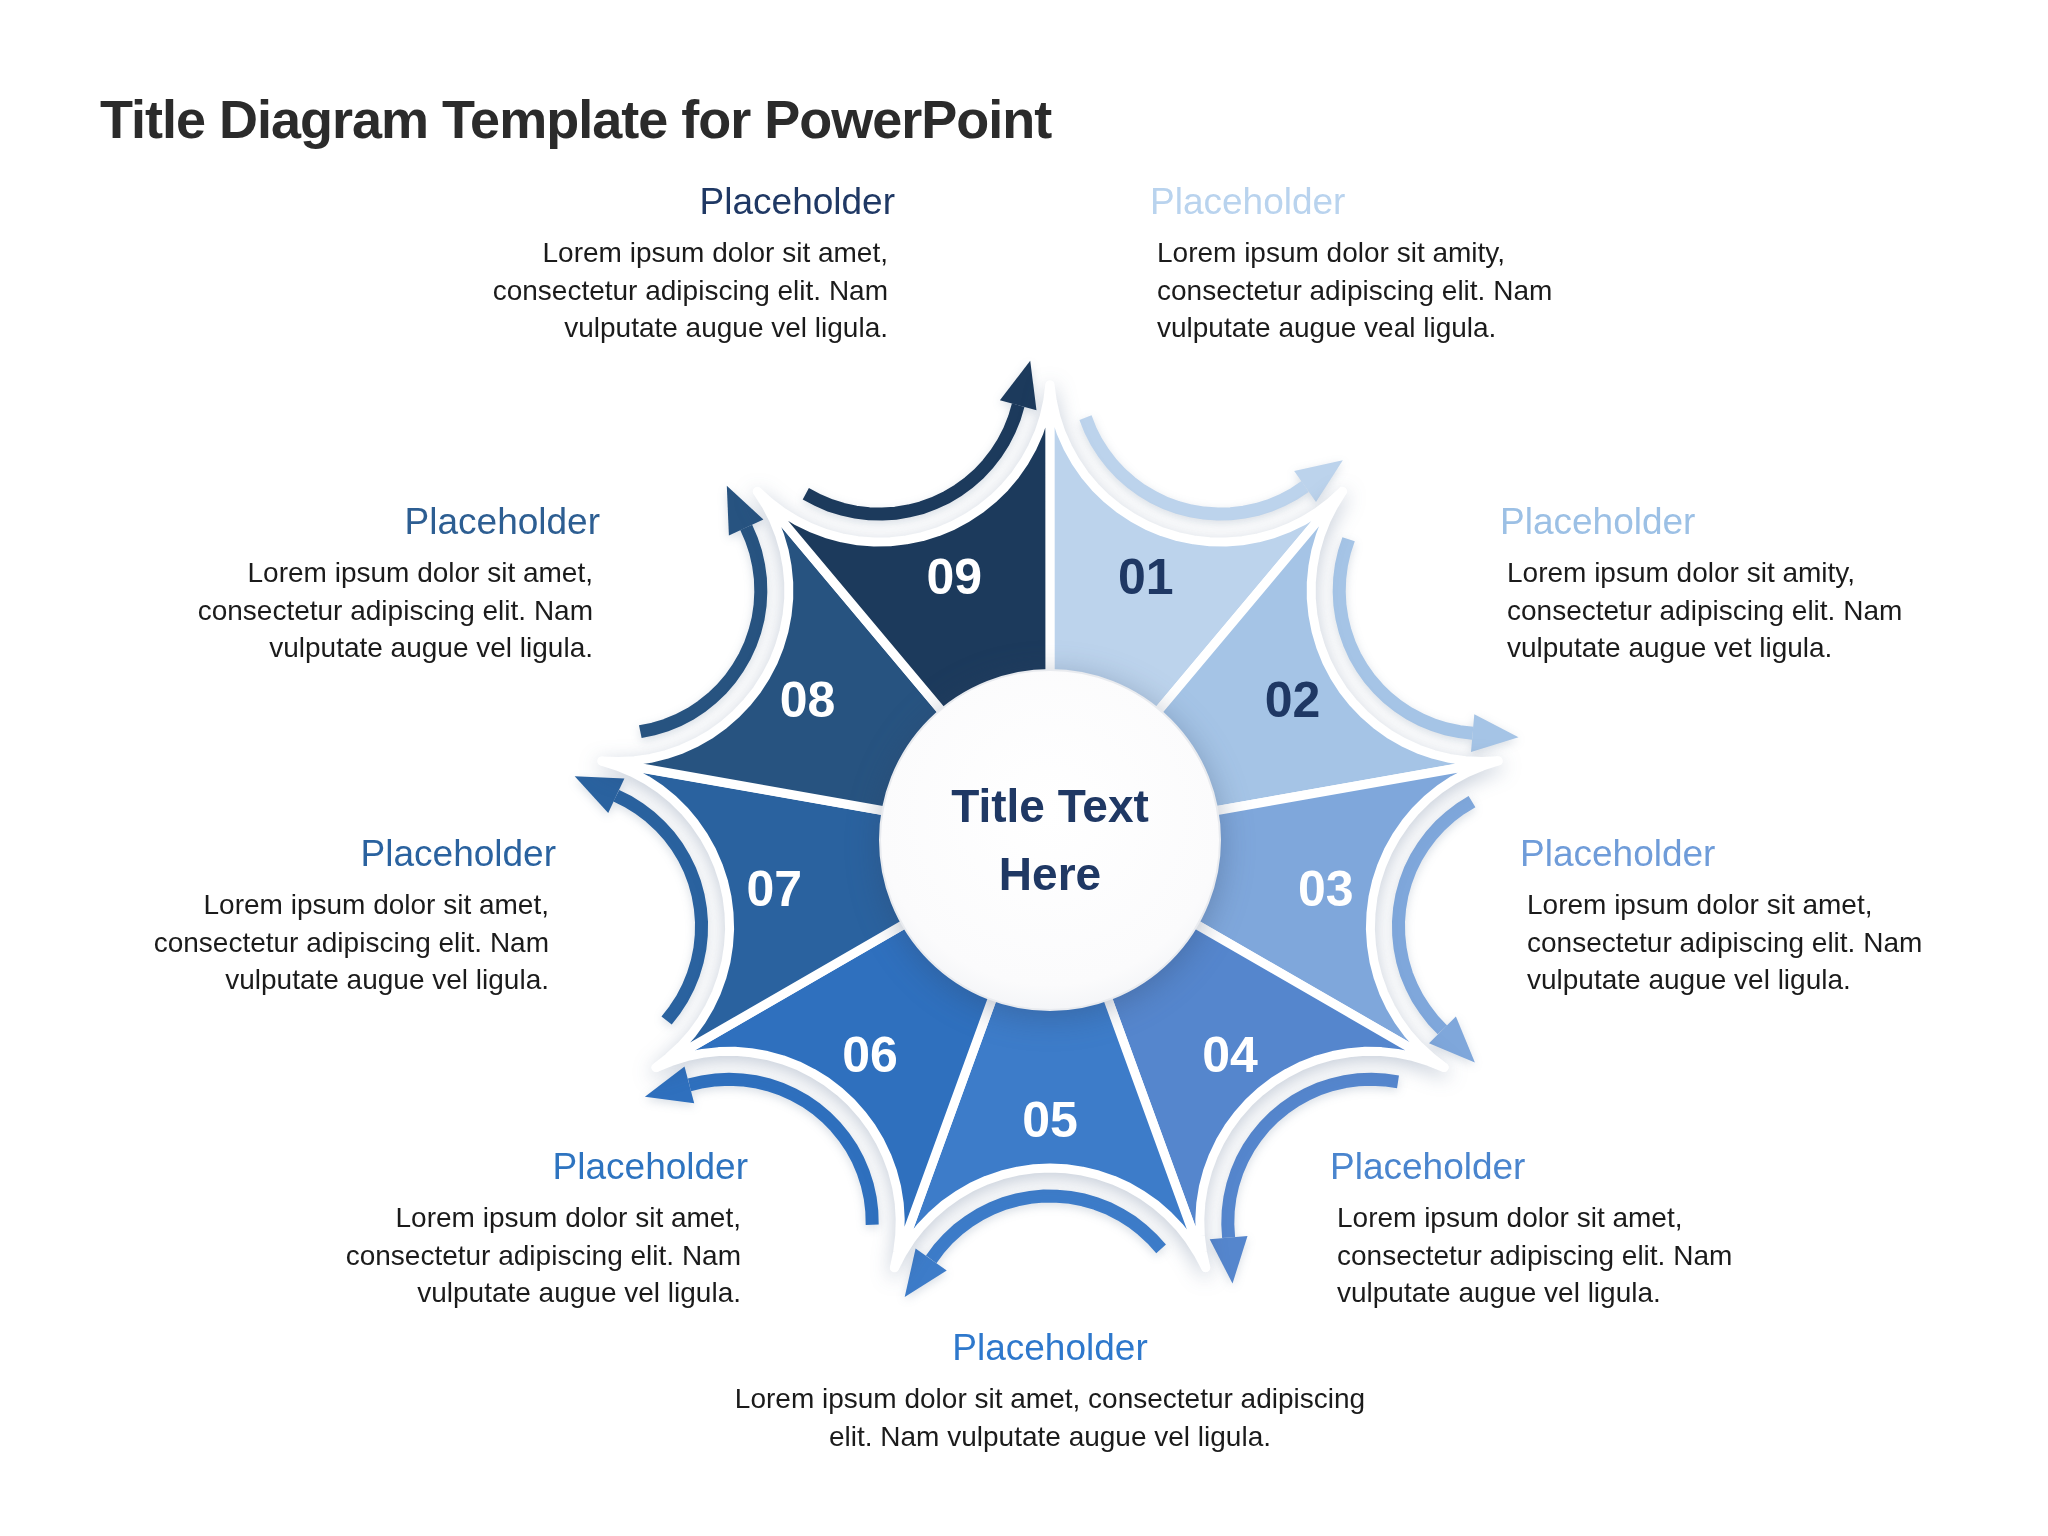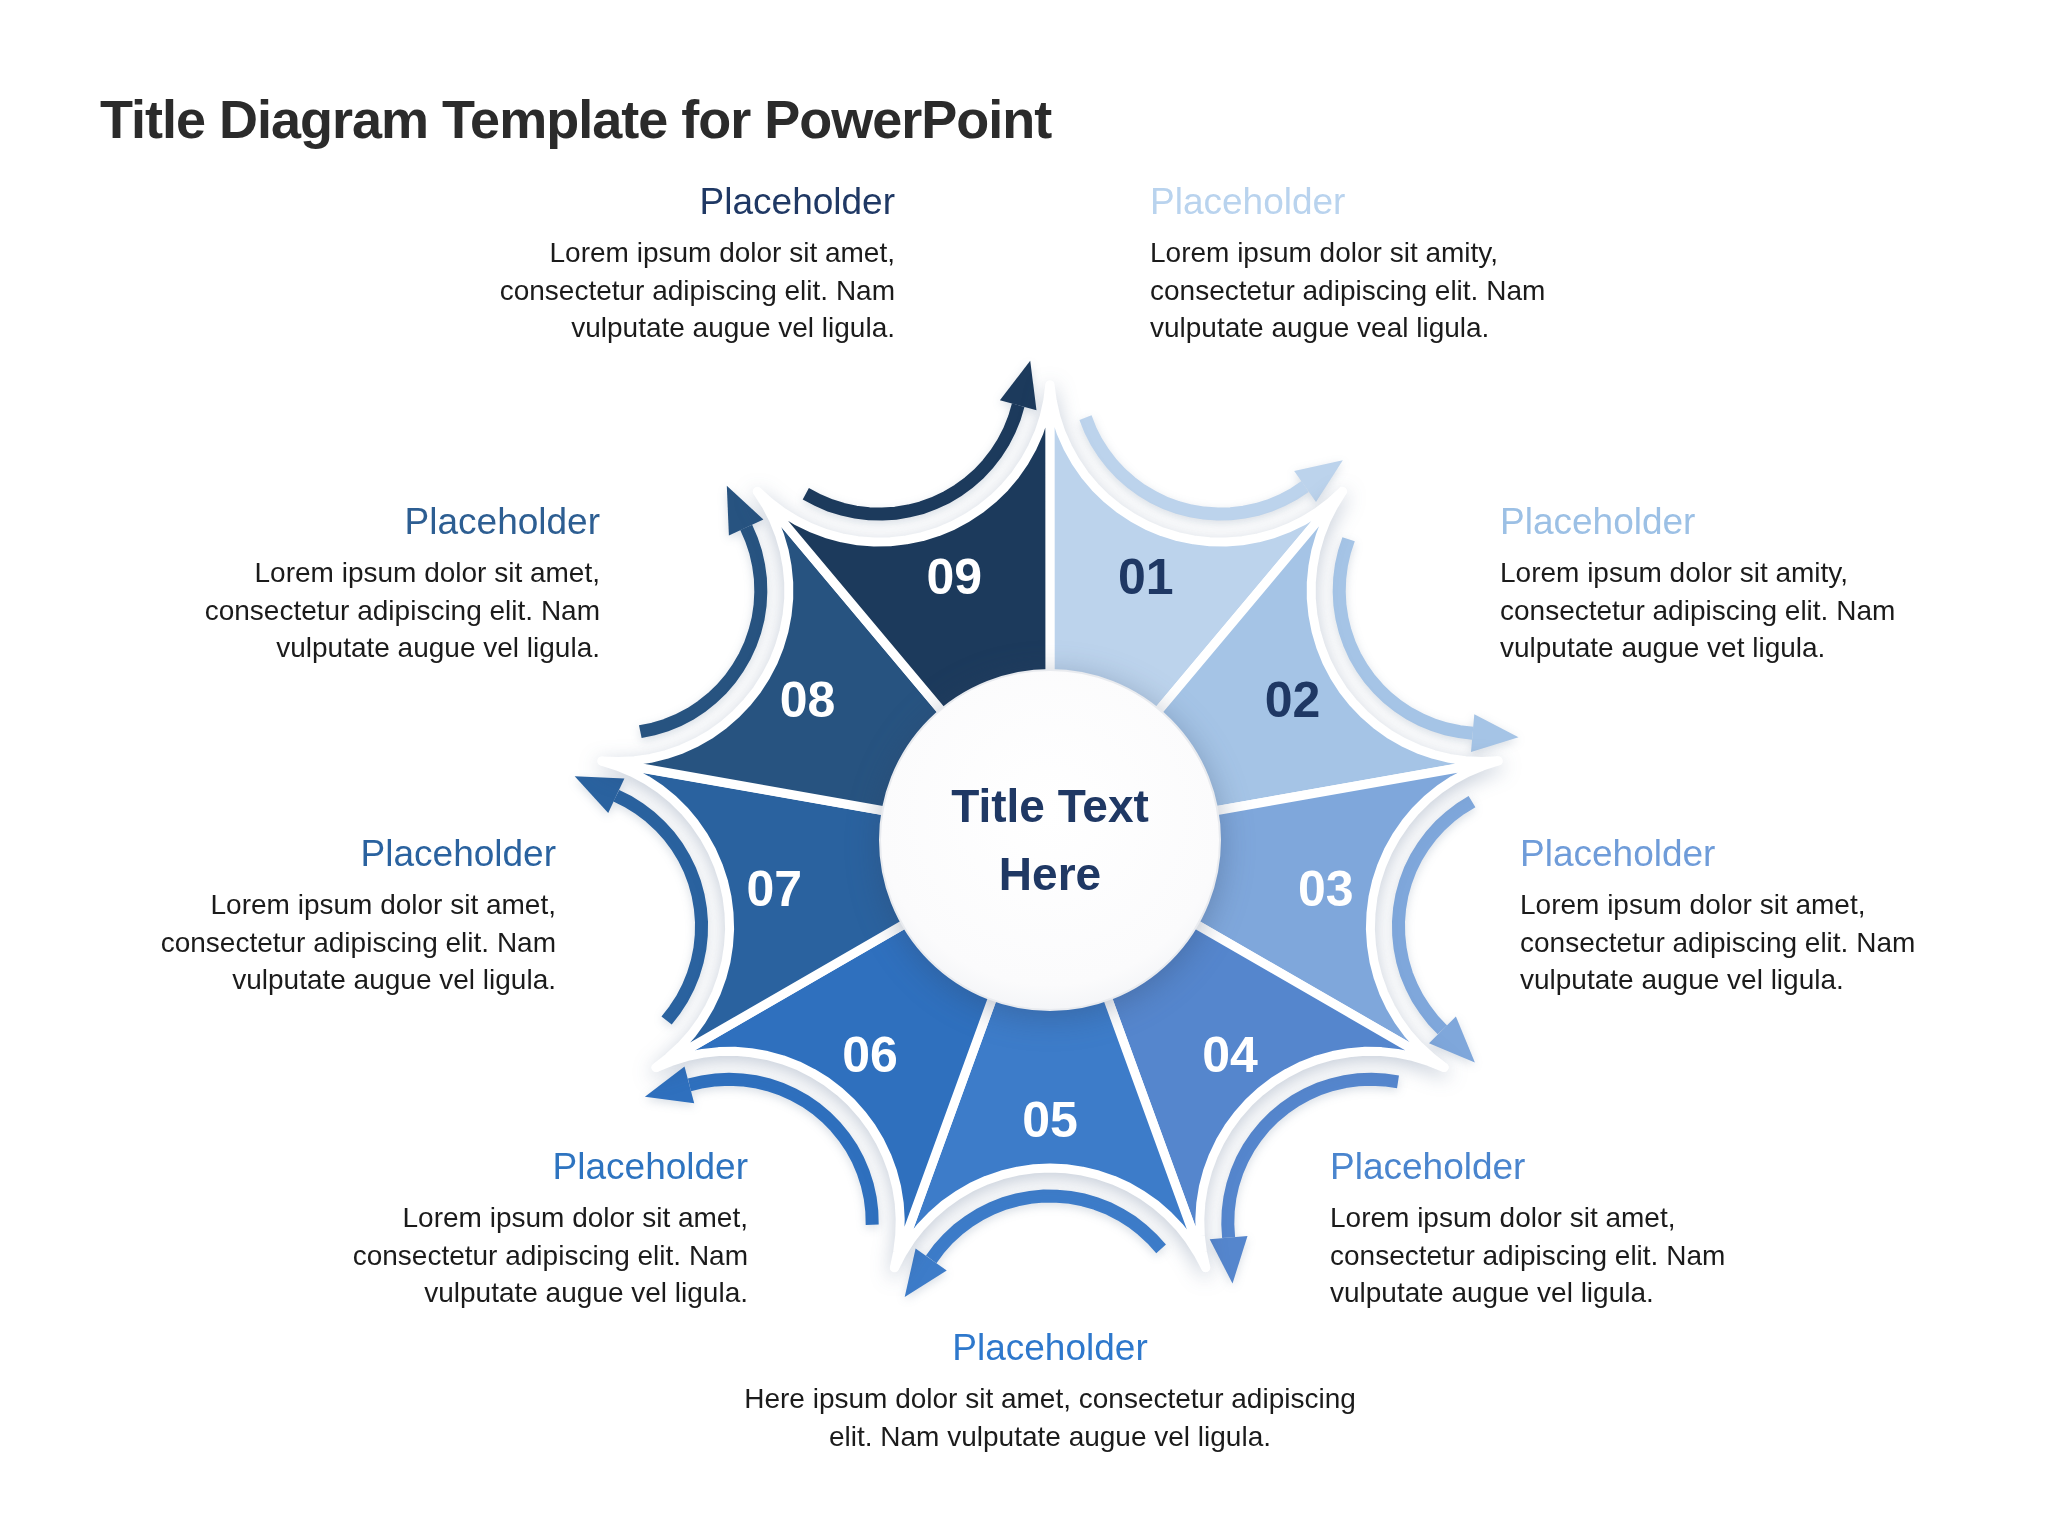--- a/index.html
+++ b/index.html
@@ -11,21 +11,21 @@
   .slide-title{
     position:absolute;left:100px;top:88px;
     font-size:54px;font-weight:700;color:#2b2b2b;letter-spacing:-1px;
   }
   #star-svg{position:absolute;left:0;top:0;width:2048px;height:1536px;}
   .pblock{position:absolute;}
   .pblock h3{
     margin:0 0 10px 0;font-size:37px;font-weight:400;line-height:44px;
   }
   .pblock p{
-    margin:0;font-size:28px;line-height:37.5px;color:#1b1b1b;white-space:pre-line;
+    margin:7px;font-size:28px;line-height:37.5px;color:#1b1b1b;white-space:pre-line;
   }
   .align-left{text-align:left;}
   .align-right{text-align:right;}
   .align-center{text-align:center;}
   
   .b1{left:1150px;top:180px;width:480px;}
   .b2{left:1500px;top:500px;width:480px;}
   .b3{left:1520px;top:832px;width:480px;}
   .b4{left:1330px;top:1145px;width:490px;}
   .b5{left:630px;top:1326px;width:840px;}
@@ -115,21 +115,21 @@
 vulputate augue vel ligula.</p>
 </div>
 <div class="pblock b4 align-left">
   <h3 style="color: rgb(74, 133, 206);">Placeholder</h3>
   <p>Lorem ipsum dolor sit amet,
 consectetur adipiscing elit. Nam
 vulputate augue vel ligula.</p>
 </div>
 <div class="pblock b5 align-center">
   <h3 style="color: rgb(46, 120, 204);">Placeholder</h3>
-  <p>Here ipsum dolor sit amet, consectetur adipiscing
+  <p>Lorem ipsum dolor sit amet, consectetur adipiscing
 elit. Nam vulputate augue vel ligula.</p>
 </div>
 <div class="pblock b6 align-right">
   <h3 style="color: rgb(46, 116, 192);">Placeholder</h3>
   <p>Lorem ipsum dolor sit amet,
 consectetur adipiscing elit. Nam
 vulputate augue vel ligula.</p>
 </div>
 <div class="pblock b7 align-right">
   <h3 style="color: rgb(42, 98, 159);">Placeholder</h3>

